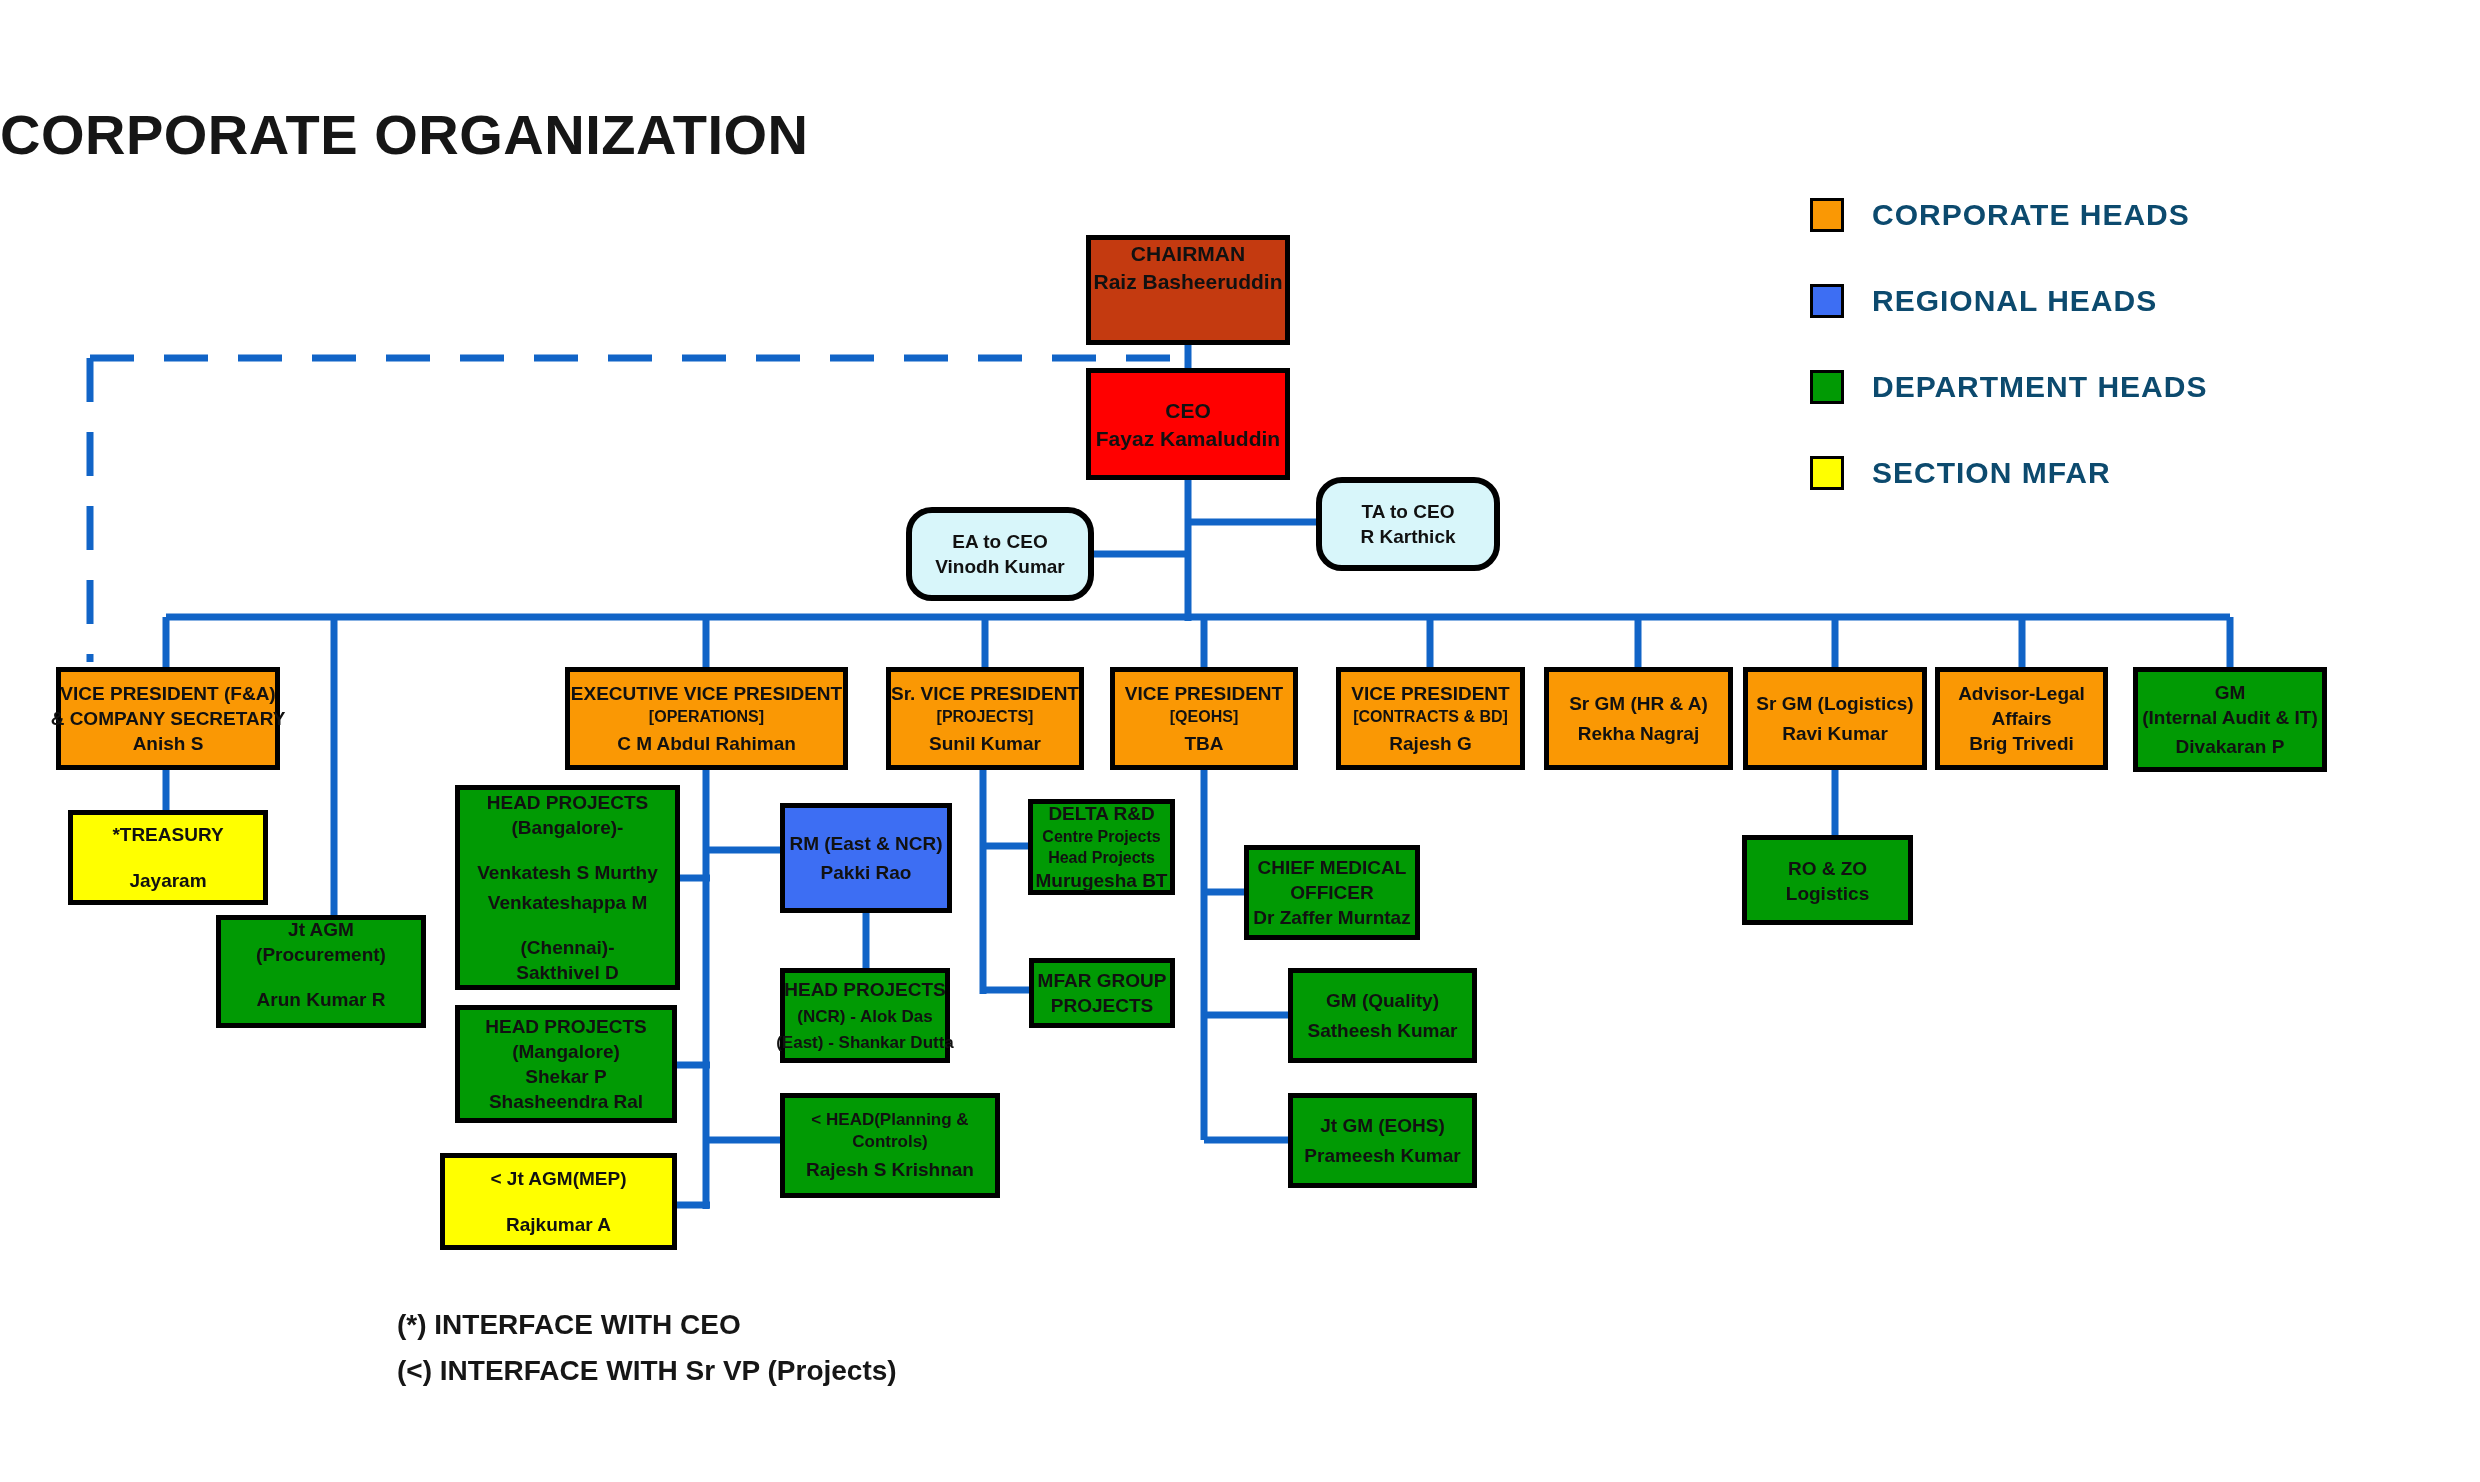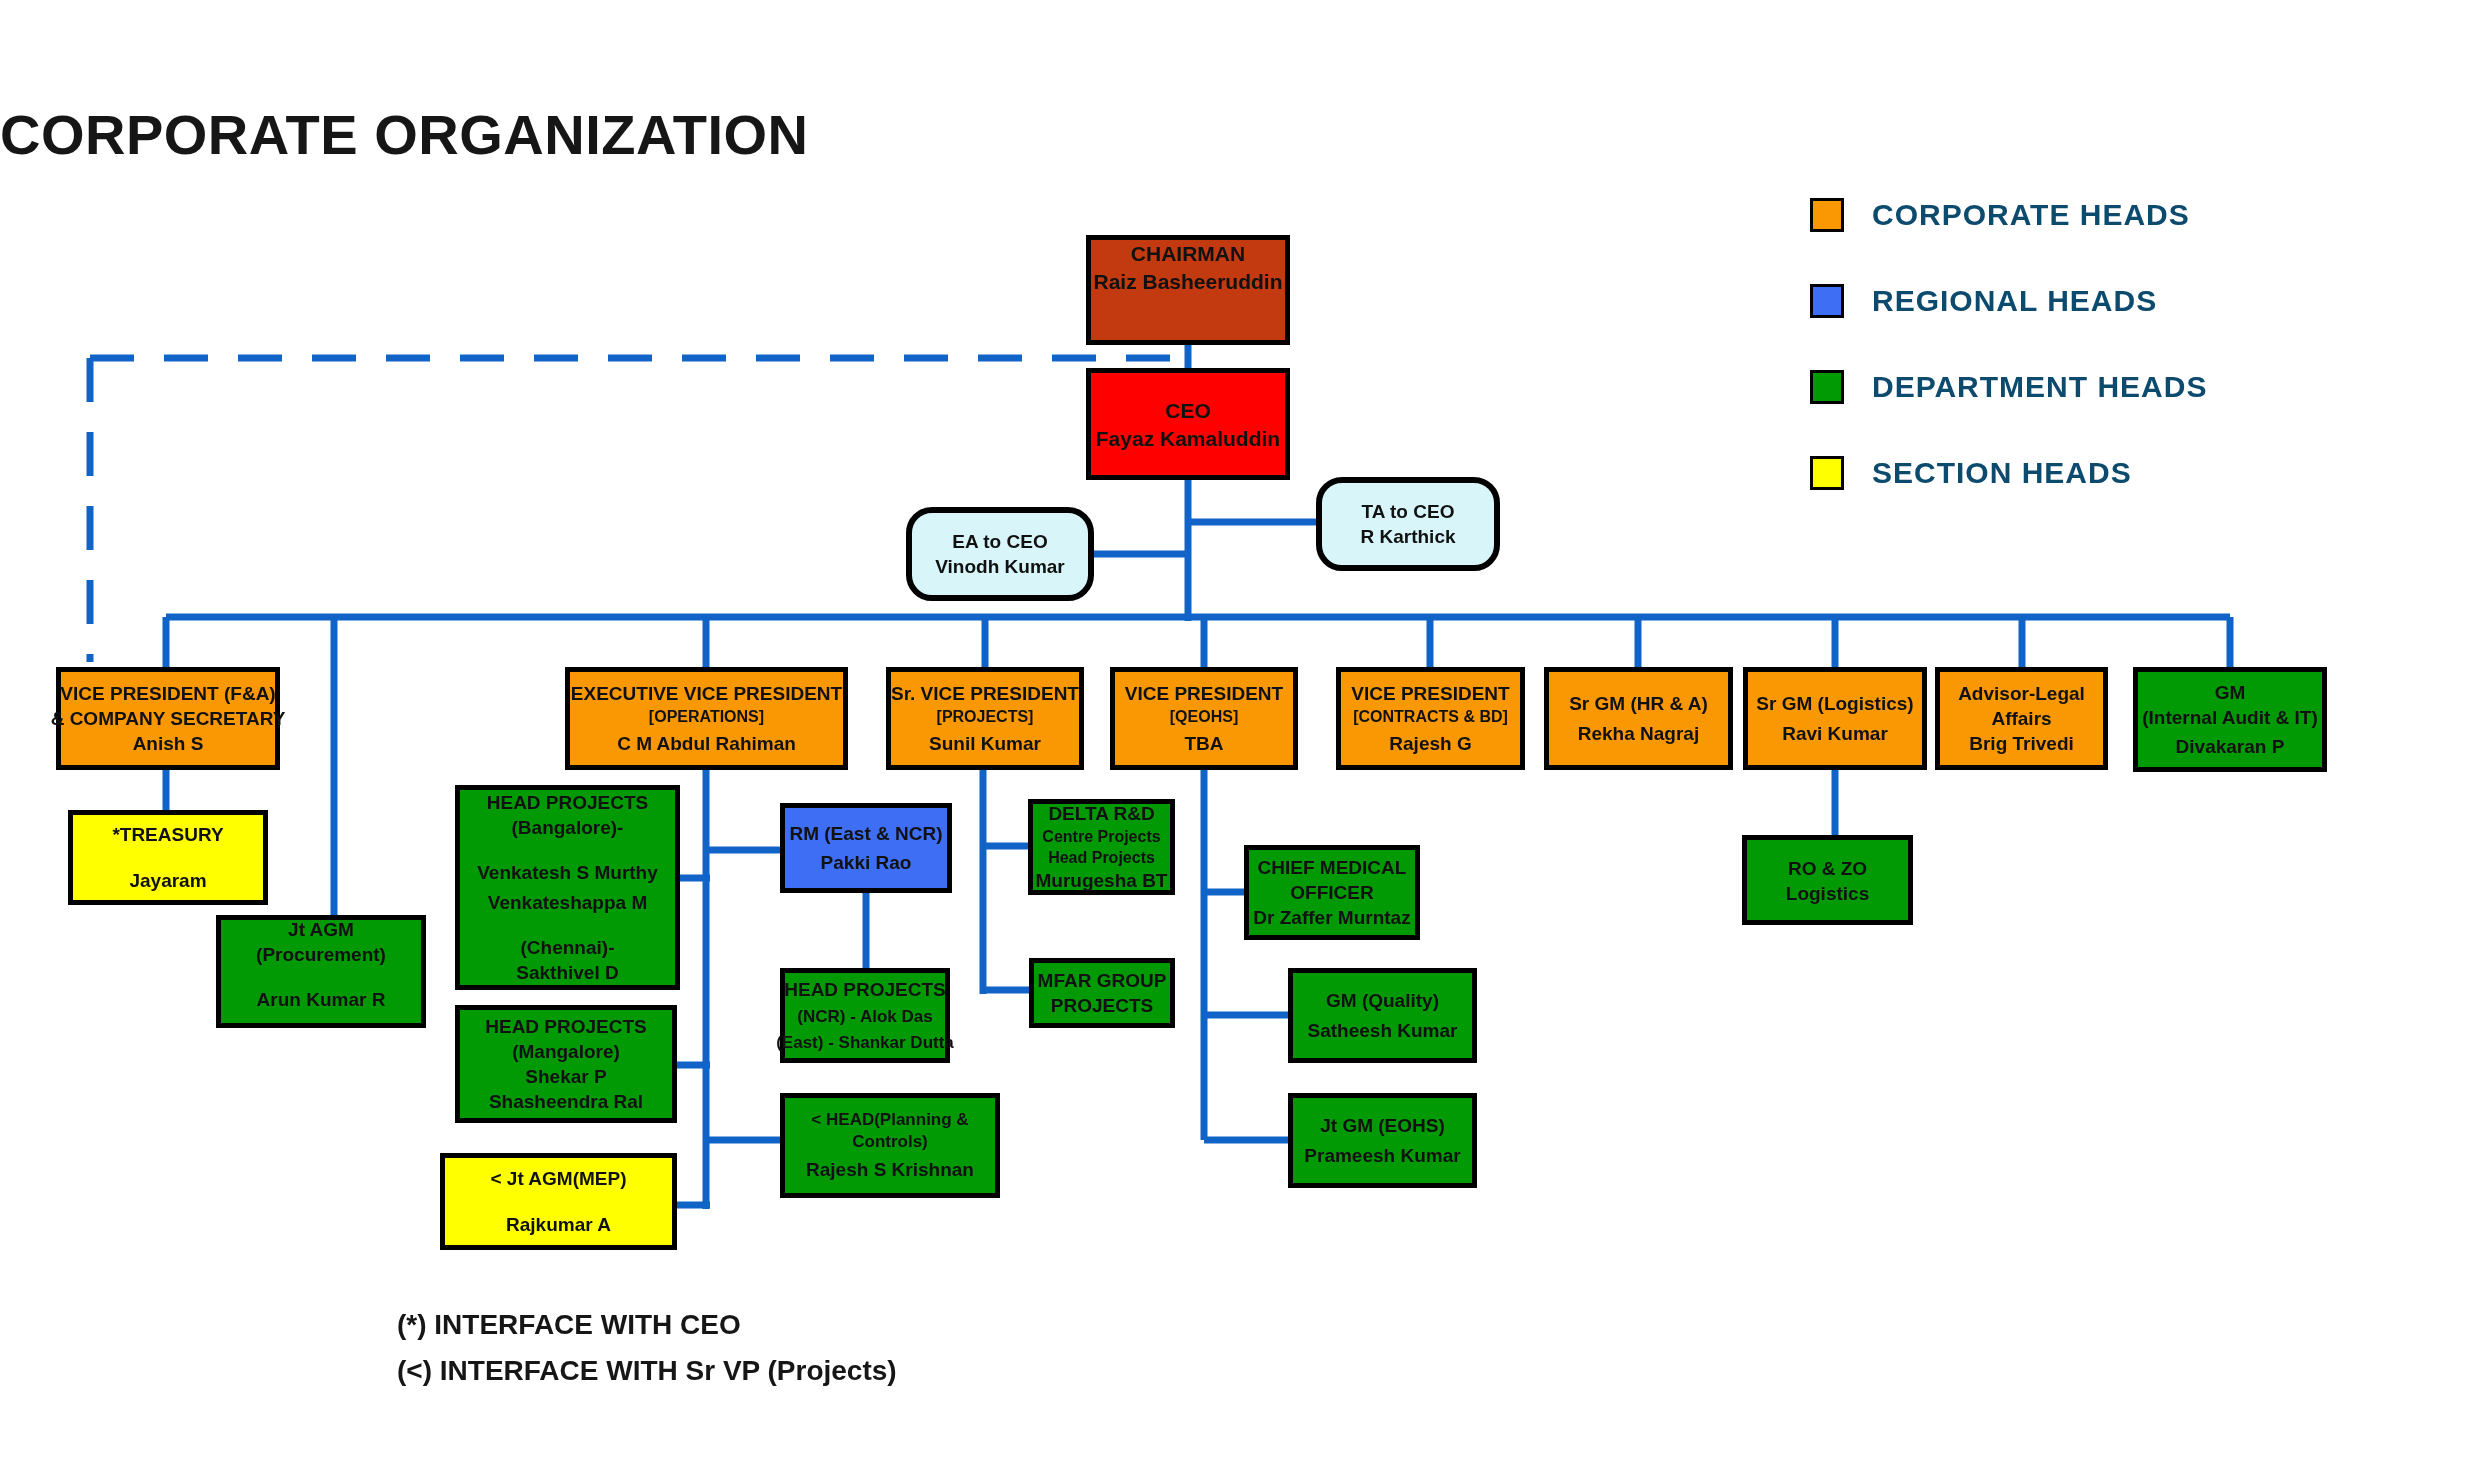--- a/index.html
+++ b/index.html
@@ -64,21 +64,21 @@
     <div class="legend-row">
       <span class="swatch regional"></span>
       <span class="legend-label">REGIONAL HEADS</span>
     </div>
     <div class="legend-row">
       <span class="swatch department"></span>
       <span class="legend-label">DEPARTMENT HEADS</span>
     </div>
     <div class="legend-row">
       <span class="swatch section"></span>
-      <span class="legend-label">SECTION HEADS</span>
+      <span class="legend-label">SECTION MFAR</span>
     </div>
   </div>
 
   <div class="box chairman top-pad" style="left:1086px;top:235px;width:204px;height:110px">
     <div class="ln lg role">CHAIRMAN</div>
     <div class="ln lg">Raiz Basheeruddin</div>
   </div>
 
   <div class="box ceo top-pad" style="left:1086px;top:368px;width:204px;height:112px;padding-top:24px">
     <div class="ln lg role">CEO</div>
@@ -172,21 +172,21 @@
     <div class="ln">(Mangalore)</div>
     <div class="ln">Shekar P</div>
     <div class="ln">Shasheendra Ral</div>
   </div>
 
   <div class="box section" style="left:440px;top:1153px;width:237px;height:97px">
     <div class="ln">&lt; Jt AGM(MEP)</div>
     <div class="ln gap">Rajkumar A</div>
   </div>
 
-  <div class="box regional" style="left:780px;top:803px;width:172px;height:90px">
+  <div class="box regional" style="left:780px;top:803px;width:172px;height:110px">
     <div class="ln">RM (East &amp; NCR)</div>
     <div class="ln gap2">Pakki Rao</div>
   </div>
 
   <div class="box department" style="left:780px;top:968px;width:170px;height:95px">
     <div class="ln">HEAD PROJECTS</div>
     <div class="ln xs gap2">(NCR) - Alok Das</div>
     <div class="ln xs gap2">(East) - Shankar Dutta</div>
   </div>
 

